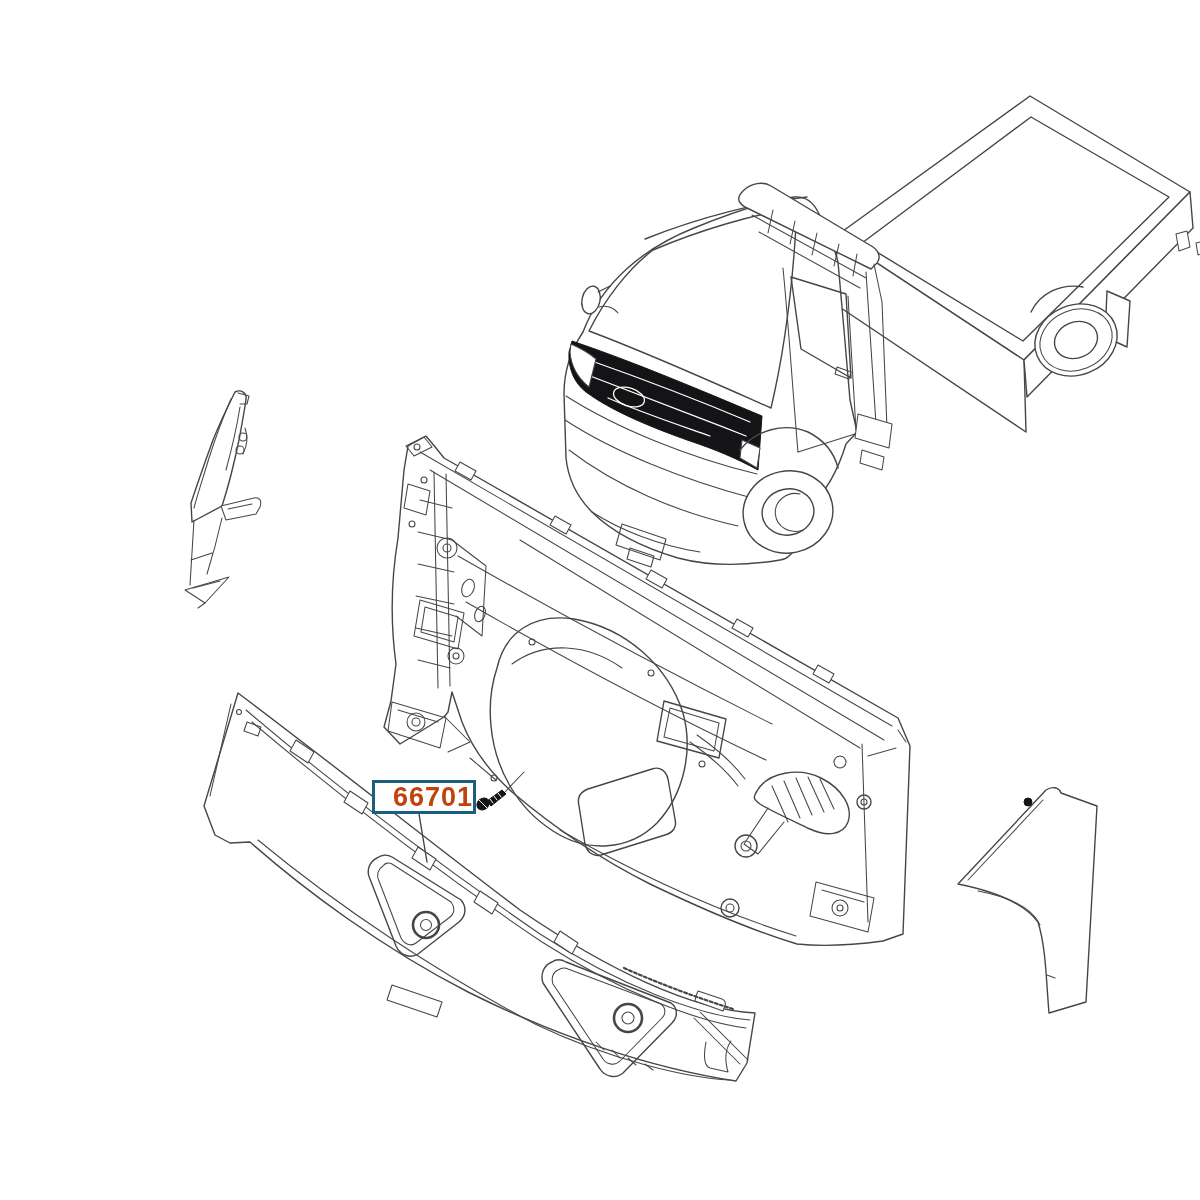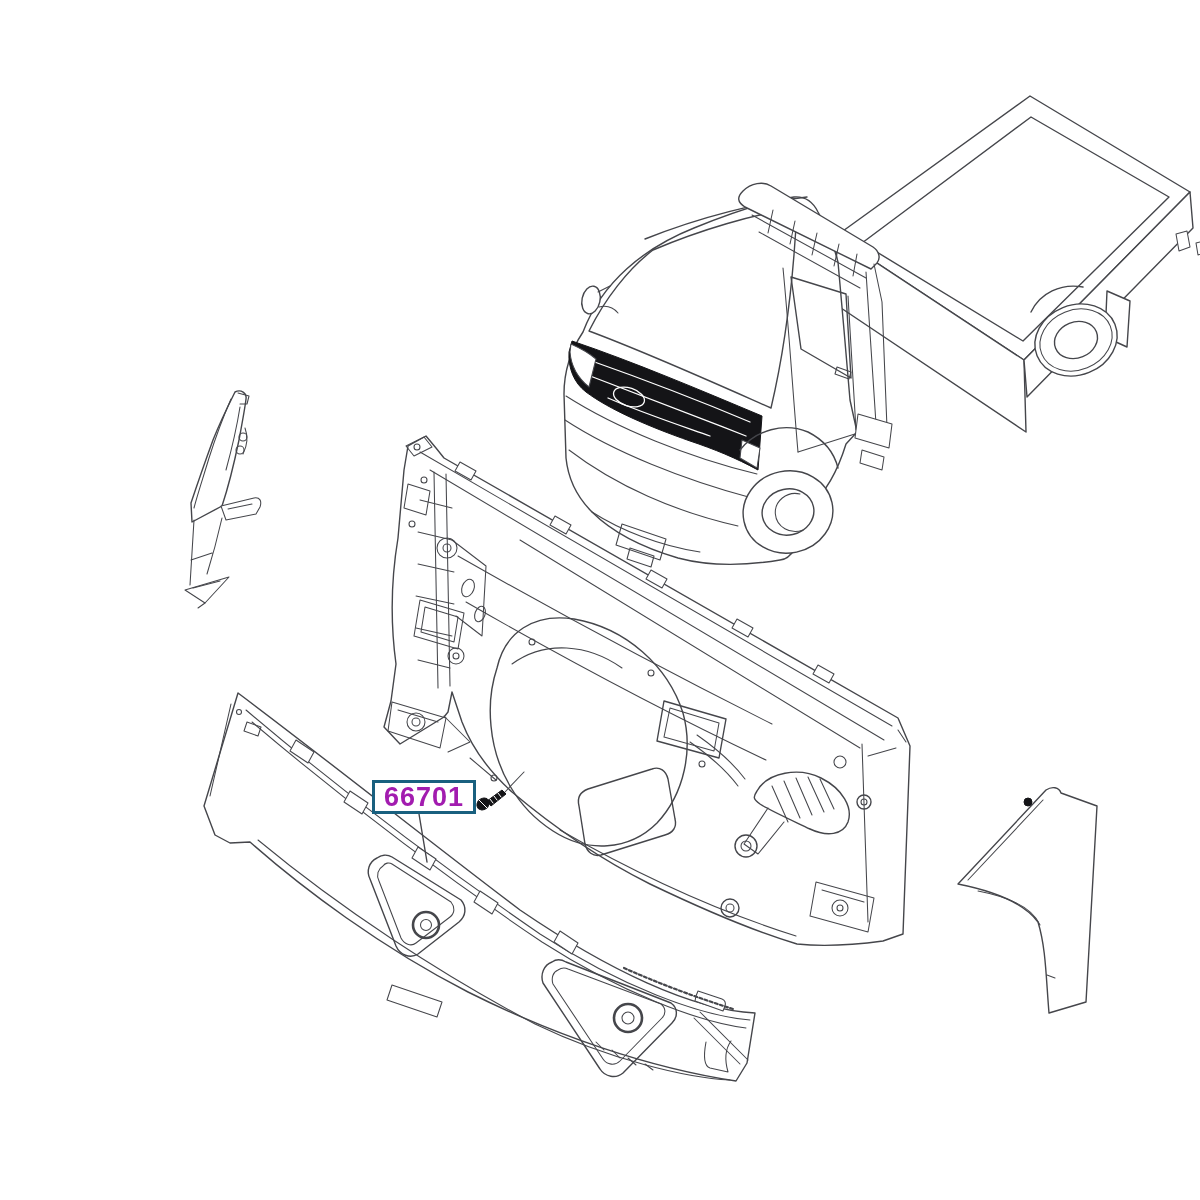--- a/index.html
+++ b/index.html
@@ -5,22 +5,22 @@
   html,body{margin:0;padding:0;background:#ffffff;}
   .stage{position:relative;width:1200px;height:1200px;background:#ffffff;overflow:hidden;
          font-family:"Liberation Sans",sans-serif;}
   .stage svg{position:absolute;left:0;top:0;}
   .ln{fill:none;stroke:#45464b;stroke-width:1.4;stroke-linecap:round;stroke-linejoin:round;}
   .fw{fill:#ffffff;stroke:#45464b;stroke-width:1.4;stroke-linecap:round;stroke-linejoin:round;}
   .thin{stroke-width:1.05;}
   .wl{fill:none;stroke:#ffffff;stroke-width:1.3;stroke-linecap:round;}
   .dk{fill:#141417;stroke:#141417;}
   .part-label{position:absolute;left:372px;top:780px;width:104px;height:34px;box-sizing:border-box;
-      border:3px solid #19607f;background:#ffffff;display:flex;align-items:center;justify-content:center;
-      font-weight:bold;font-size:27px;letter-spacing:1px;color:#a21caf;cursor:pointer;}
+      border:3px solid #19607f;background:#ffffff;display:flex;align-items:center;justify-content:flex-end;
+      font-weight:bold;font-size:27px;letter-spacing:1px;color:#c2410c;cursor:pointer;}
 </style>
 </head>
 <body>
 
 <div class="stage">
 <svg width="1200" height="1200" viewBox="0 0 1200 1200">
 
   <g>
 
     <g>

